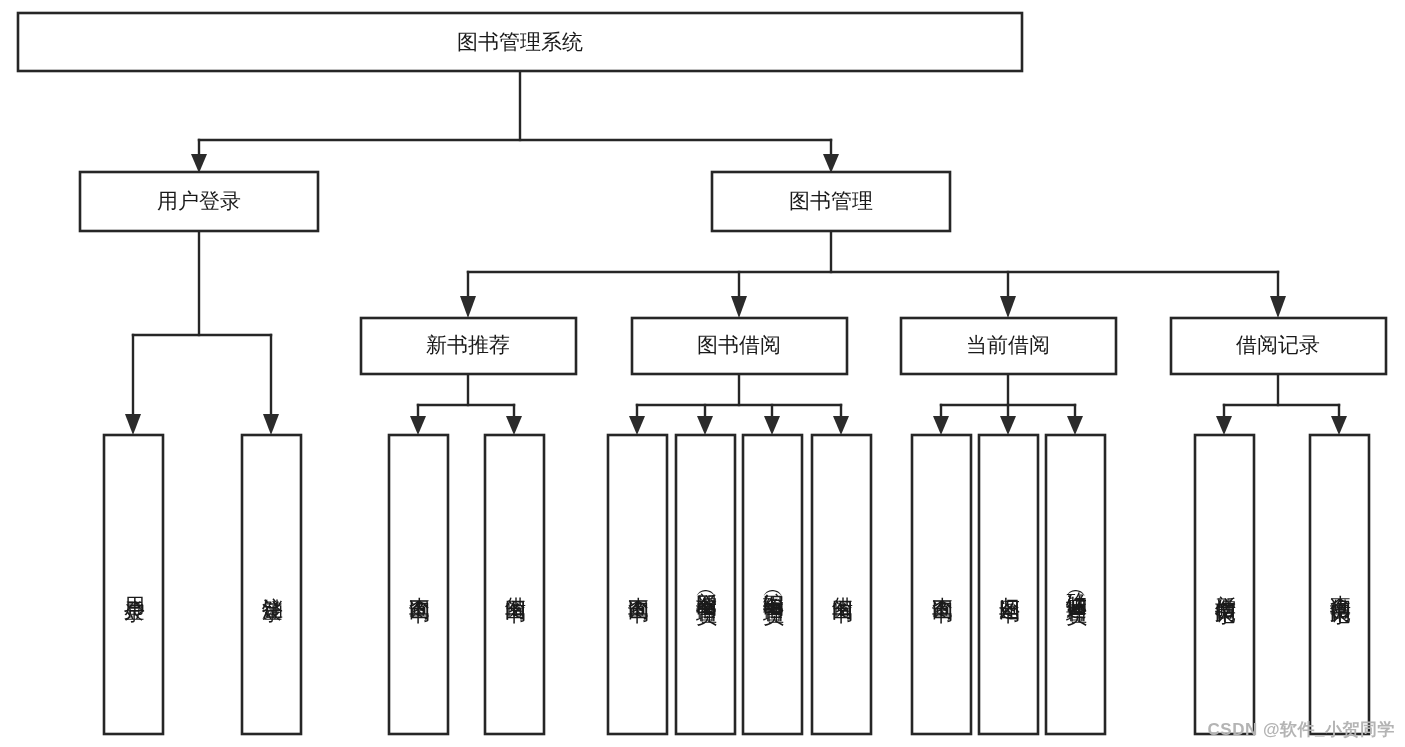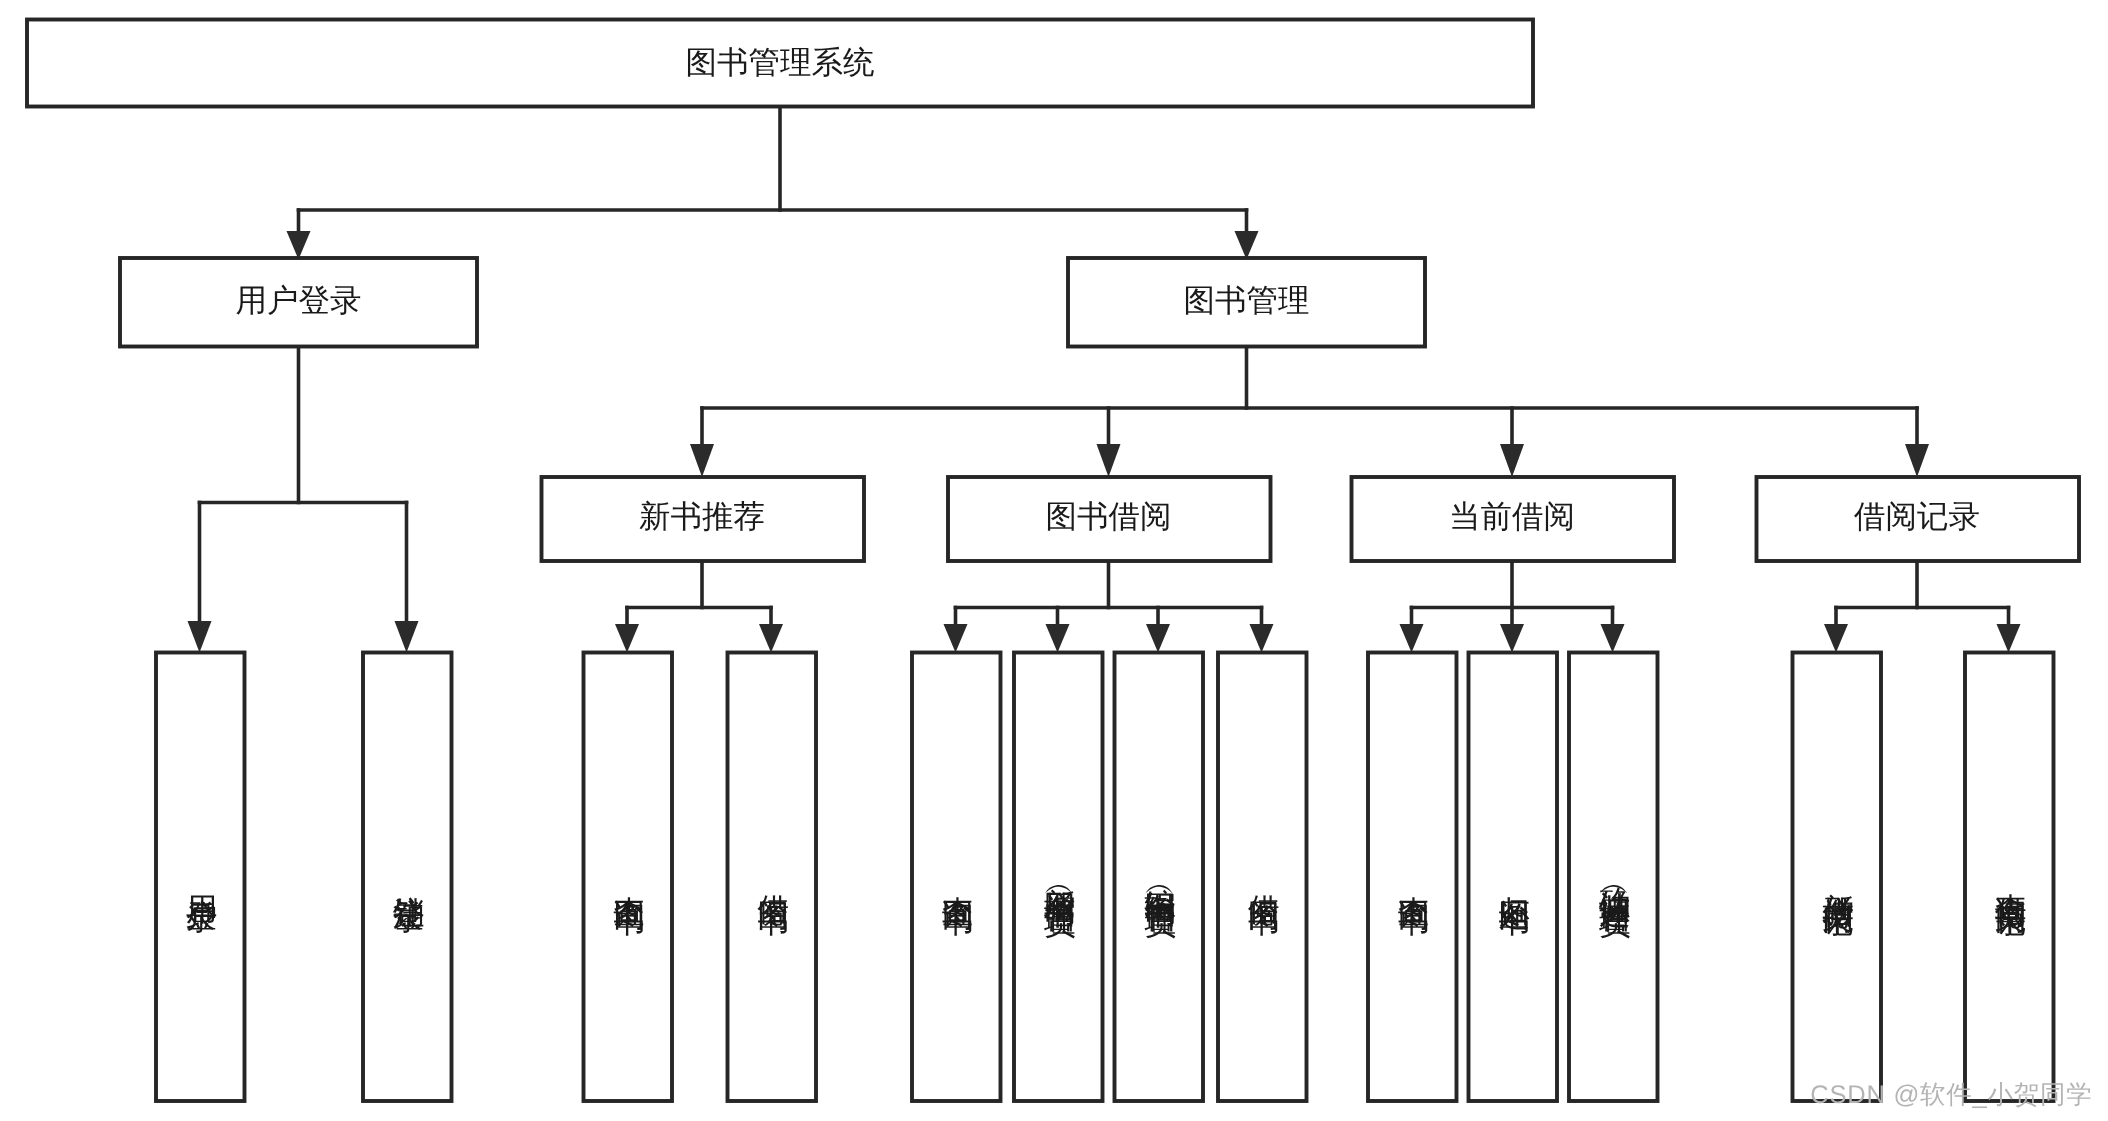--- a/index.html
+++ b/index.html
@@ -62,20 +62,21 @@
   .watermark-text {
     position: absolute;
     right: 10px;
     bottom: 6px;
     font-family: "Liberation Sans", "DejaVu Sans", sans-serif;
     font-size: 17px;
     color: #b4b4b4;
     white-space: nowrap;
     letter-spacing: 0.5px;
     pointer-events: none;
+    font-weight: bold;
   }
 </style>
 </head>
 <body>
 
 <div id="diagram-root">
 
   <svg class="diagram-canvas" viewBox="0 0 1405 747" xmlns="http://www.w3.org/2000/svg">
 
     <defs>

